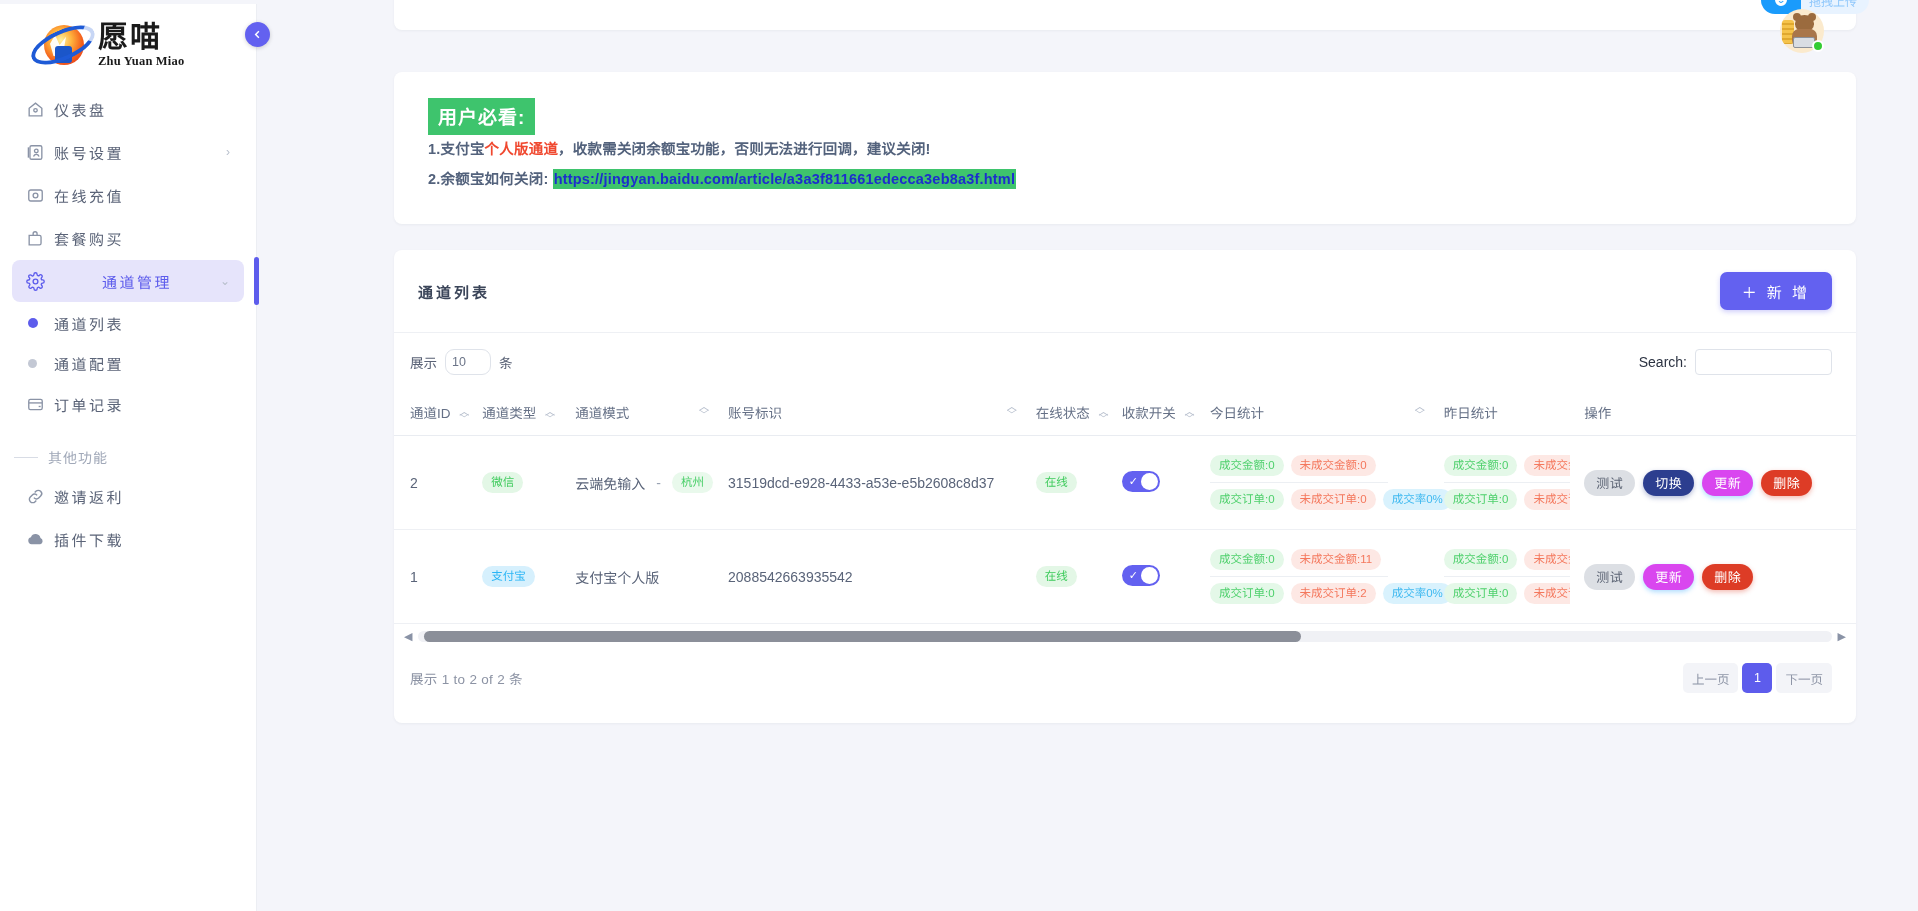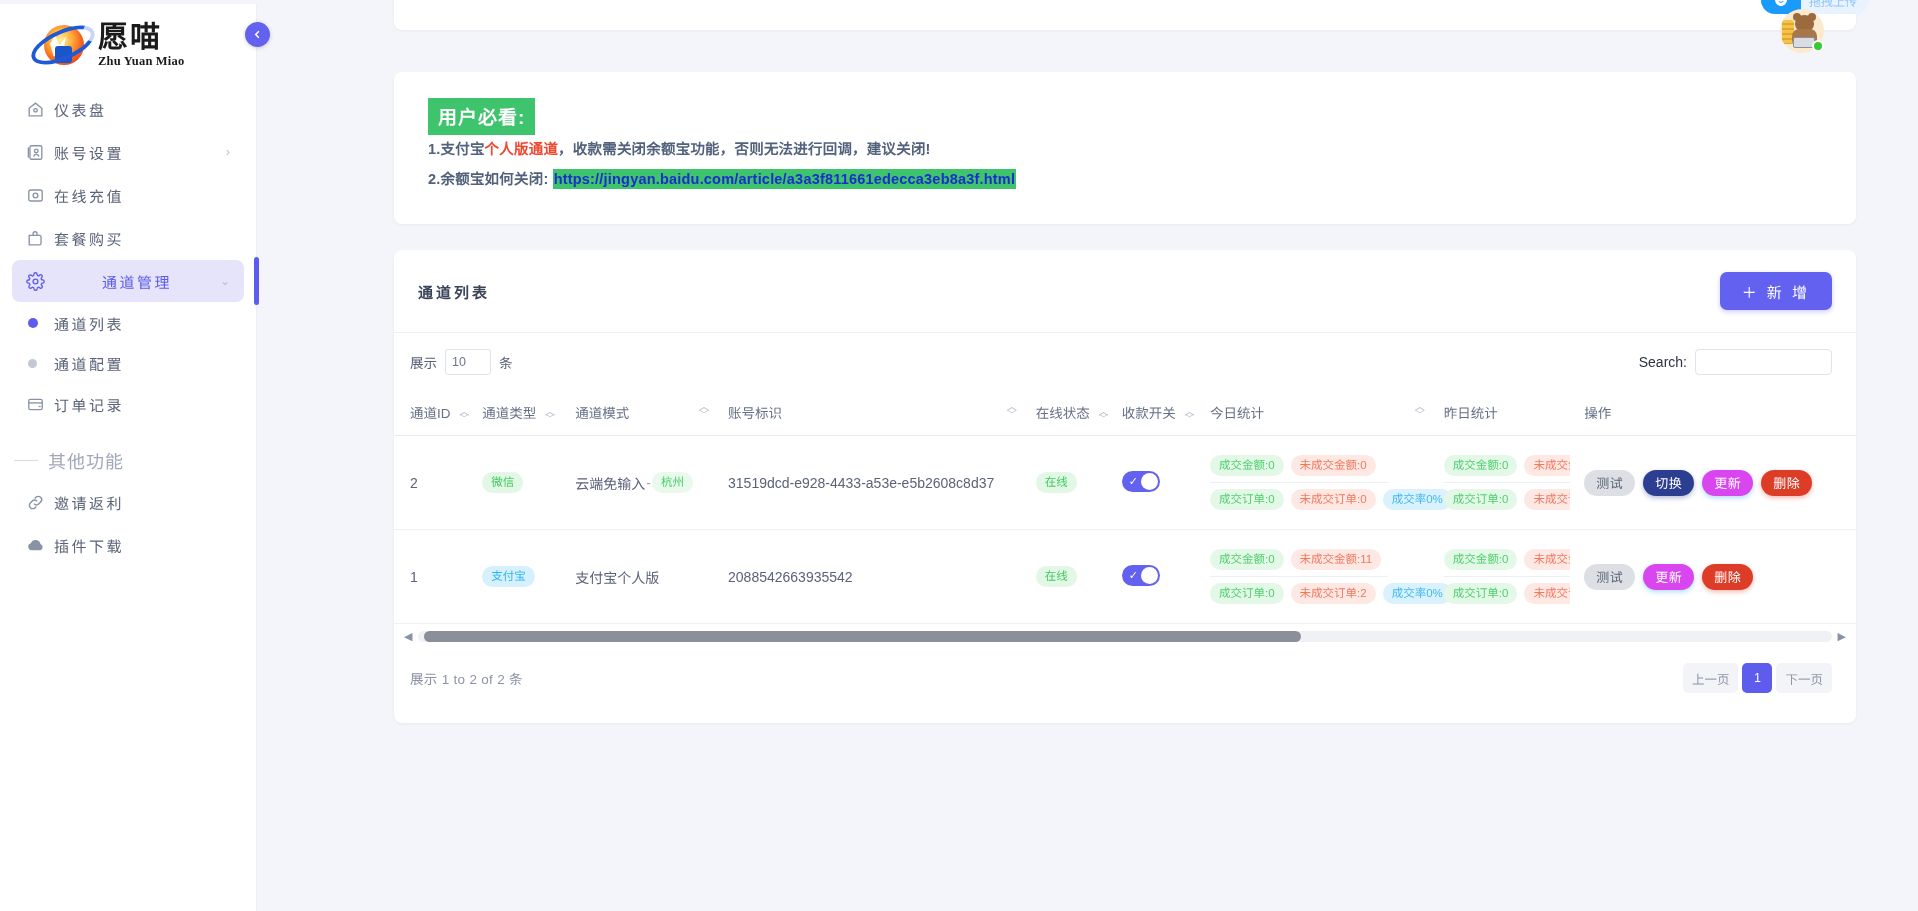--- a/index.html
+++ b/index.html
@@ -95,21 +95,21 @@
   }
   .sub-item .dot { width: 28px; flex: 0 0 28px; display: flex; align-items: center; }
   .sub-item .dot i { width: 9px; height: 9px; border-radius: 50%; background: #c3c8d4; display: block; margin-left: 2px; }
   .sub-item.on .dot i { background: #5d5cec; width: 10px; height: 10px; }
 
   .nav-divider {
     display: flex; align-items: center; gap: 10px;
     padding: 16px 14px 8px 2px; margin-top: 6px;
   }
   .nav-divider .line { width: 24px; height: 1px; background: #d8dce5; }
-  .nav-divider .txt { font-size: 18px; color: #a0a8b8; letter-spacing: 1px; text-align: right; }
+  .nav-divider .txt { font-size: 14px; color: #a0a8b8; letter-spacing: 1px; text-align: right; }
 
   
   #collapse-btn {
     position: absolute; left: 245px; top: 22px;
     width: 25px; height: 25px; border-radius: 50%;
     background: #6361f0; color: #fff;
     display: flex; align-items: center; justify-content: center;
     font-size: 11px; cursor: pointer; z-index: 30;
     box-shadow: 0 1px 4px rgba(0,0,0,.18);
   }
@@ -202,21 +202,21 @@
     box-shadow: 0 2px 5px rgba(99,97,240,.3);
   }
 
   .tc-tools {
     display: flex; align-items: center; justify-content: space-between;
     padding: 16px 24px 14px 16px;
   }
   .len-wrap { display: flex; align-items: center; gap: 8px; font-size: 13.5px; color: #5a6276; }
   .len-select {
     appearance: none; -webkit-appearance: none;
-    border: 1px solid #dfe3ea; border-radius: 3px;
+    border: 1px solid #dfe3ea; border-radius: 9px;
     height: 26px; width: 46px; padding: 0 6px;
     font-size: 12.5px; color: #6b7governments; color: #6b7governments;
     color: #6b7488; background: #fff; font-family: inherit; cursor: pointer;
   }
   .search-wrap { display: flex; align-items: center; gap: 8px; font-size: 14px; color: #2c3342; }
   #search-input {
     border: 1px solid #dfe3ea; border-radius: 4px;
     height: 26px; width: 137px; padding: 0 8px;
     font-size: 13px; font-family: inherit; outline: none;
   }
@@ -257,21 +257,21 @@
     white-space: nowrap;
   }
   .b-green { background: #e3f7e6; color: #3ecb5c; }
   .b-blue  { background: #d6f0fd; color: #2ab5f5; }
   .b-greenlt { background: #e9f9ec; color: #49cf68; }
   .b-online { background: #e3f7e6; color: #3ecb5c; }
   .b-stat-g { background: #e4f8e8; color: #4ed06c; }
   .b-stat-r { background: #fde8e4; color: #f4775c; }
   .b-stat-b { background: #d9f2fd; color: #3fb9f0; }
 
-  .mode-cell { display: flex; align-items: center; gap: 1px; }
+  .mode-cell { display: flex; align-items: center; gap: 11px; }
   .mode-cell .dash { color: #9aa3b3; }
 
   .stat-block { display: flex; flex-direction: column; gap: 0; width: 186px; }
   .stat-row { display: flex; gap: 7px; align-items: center; padding: 3px 0; }
   .stat-sep { height: 1px; background: #eceff3; margin: 3px 0; width: 178px; }
 
   .toggle {
     width: 38px; height: 21px; border-radius: 11px;
     background: #6361f0; position: relative; cursor: pointer;
     display: inline-block;

